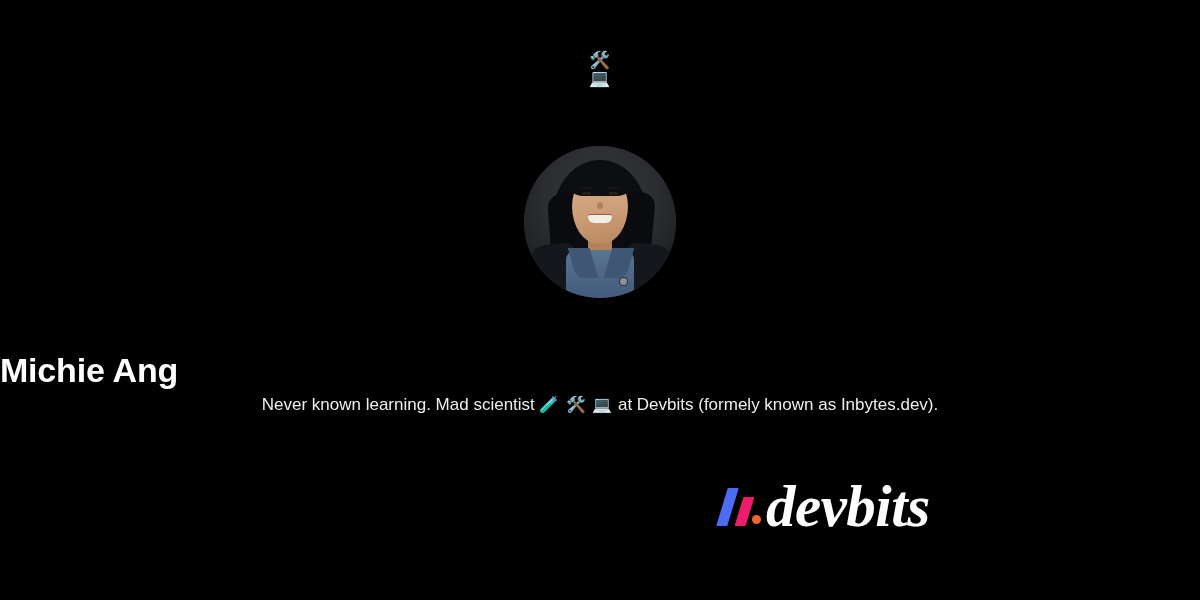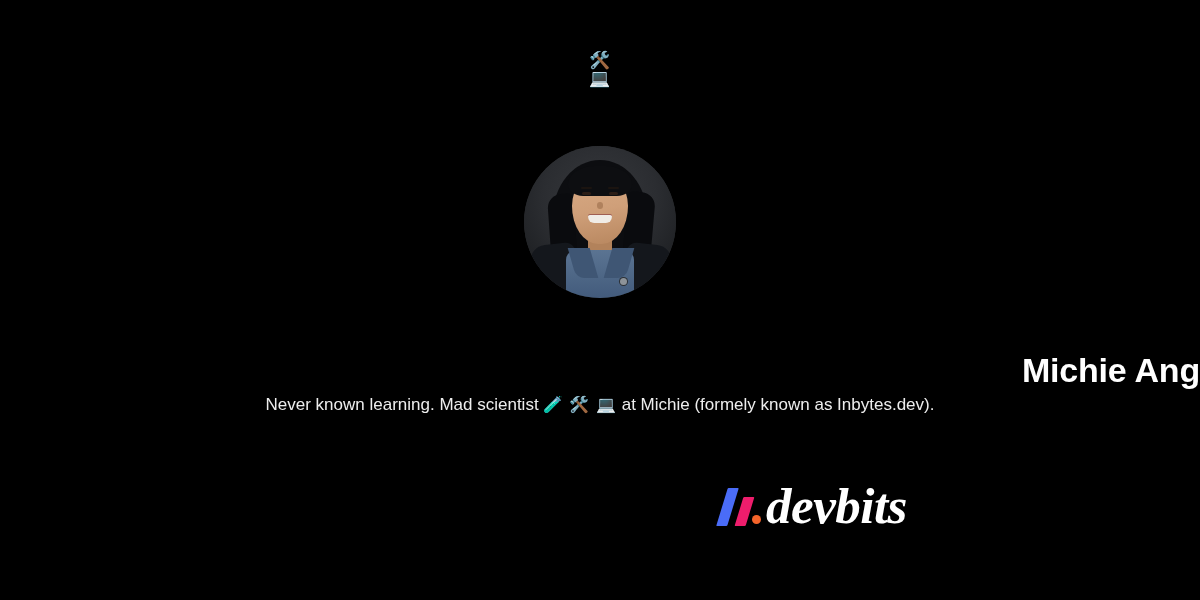--- a/index.html
+++ b/index.html
@@ -191,21 +191,21 @@
     background: #8d9399;
     box-shadow: 0 0 0 1px #2c3036;
   }
 
   
   .profile-name {
     position: absolute;
     left: 0;
     top: 326px;
     width: 1200px;
-    text-align: right;
+    text-align: left;
     font-size: 34px;
     font-weight: bold;
     letter-spacing: -0.2px;
     color: #ffffff;
     line-height: 42px;
   }
 
   
   .profile-bio {
     position: absolute;
@@ -254,21 +254,21 @@
     top: 31px;
     width: 9px;
     height: 9px;
     border-radius: 50%;
     background: #f4642a;
   }
   .logo-word {
     font-family: "Liberation Serif", serif;
     font-style: italic;
     font-weight: bold;
-    font-size: 51px;
+    font-size: 59px;
     line-height: 46px;
     color: #ffffff;
     letter-spacing: -0.5px;
     margin-left: -2px;
   }
 </style>
 </head>
 <body>
 
 <div class="page">
@@ -296,21 +296,21 @@
       <div class="av-brow right"></div>
       <div class="av-eye left"></div>
       <div class="av-eye right"></div>
       <div class="av-nose"></div>
       <div class="av-mouth"></div>
     </div>
   </div>
 
   <h1 class="profile-name">Michie Ang</h1>
 
-  <p class="profile-bio"><span>Never known learning. Mad scientist </span><span class="bio-emoji">🧪 🛠️ 💻</span><span> at Michie (formely known as Inbytes.dev).</span></p>
+  <p class="profile-bio"><span>Never known learning. Mad scientist </span><span class="bio-emoji">🧪 🛠️ 💻</span><span> at Devbits (formely known as Inbytes.dev).</span></p>
 
   <div class="brand-logo">
     <div class="logo-mark">
       <div class="logo-slash blue"></div>
       <div class="logo-slash pink"></div>
       <div class="logo-dot"></div>
     </div>
     <div class="logo-word">devbits</div>
   </div>
 

